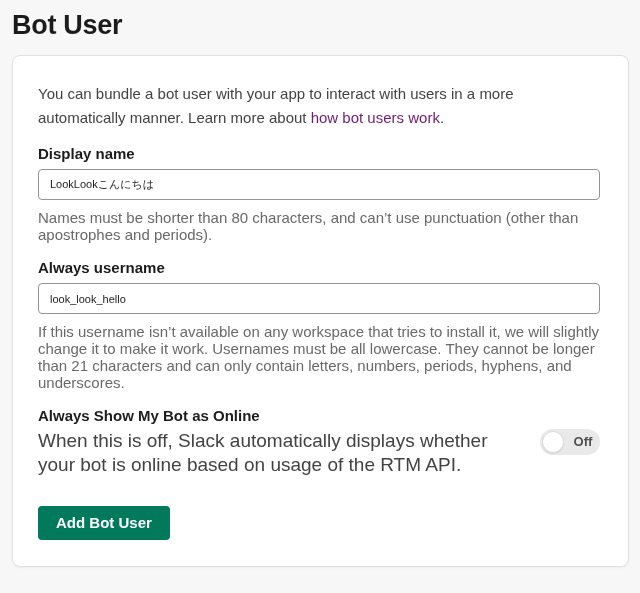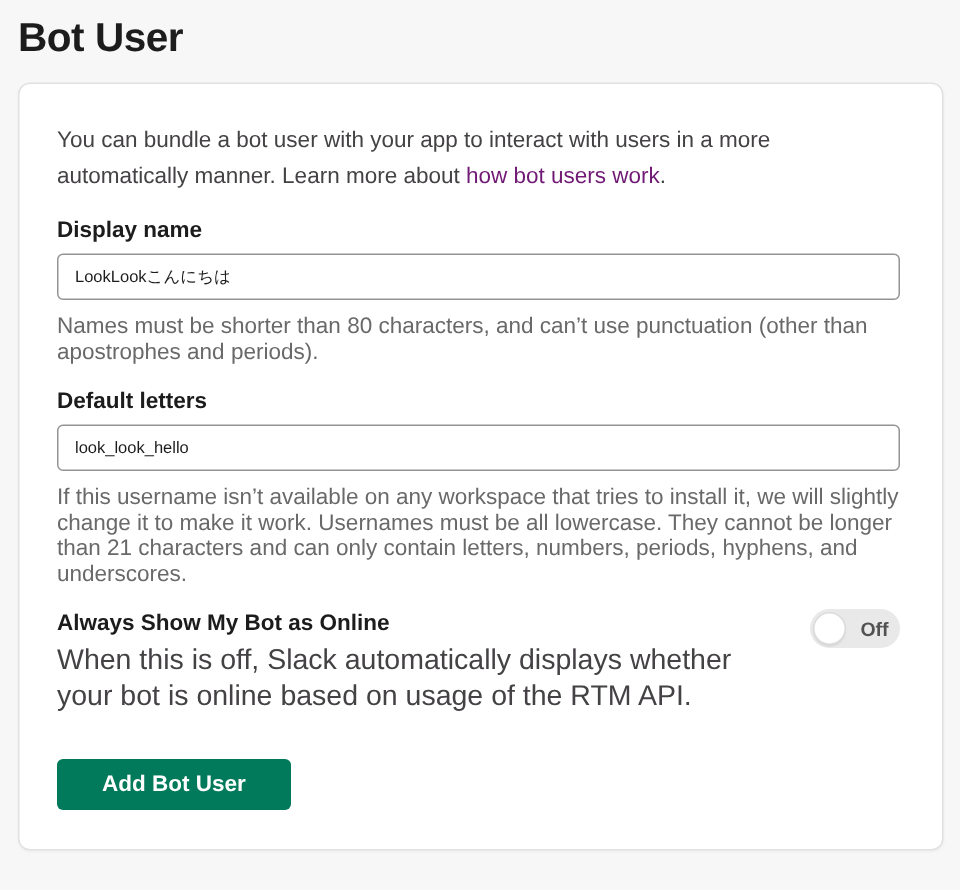--- a/index.html
+++ b/index.html
@@ -62,21 +62,21 @@
     font-size: 15px;
     line-height: 17px;
     color: #696969;
     margin-top: 9px;
   }
   .mb1 { margin-bottom: 16px; }
   .mb2 { margin-bottom: 14px; }
   .toggle-row {
     display: flex;
     justify-content: space-between;
-    align-items: flex-start;
+    align-items: center;
   }
   .toggle-texts { max-width: 478px; }
   .toggle-label {
     font-size: 15px;
     font-weight: bold;
     color: #1d1c1d;
     line-height: 21px;
   }
   .toggle-desc {
     font-size: 19px;
@@ -116,42 +116,42 @@
   .primary-button {
     display: inline-block;
     margin-top: 29px;
     background: #007a5a;
     color: #ffffff;
     font-size: 15px;
     font-weight: bold;
     font-family: "Liberation Sans", "DejaVu Sans", sans-serif;
     border: none;
     border-radius: 4px;
-    padding: 9px 30px;
+    padding: 9px 18px;
     line-height: 16px;
     cursor: pointer;
   }
 </style>
 </head>
 <body>
 
 <h1 class="page-title">Bot User</h1>
 
 <div class="card">
 
   <p class="intro"><span>You can bundle a bot user with your app to interact with users in a more automatically manner. Learn more about </span><a class="link" href="#">how bot users work</a><span>.</span></p>
 
   <div class="form-group">
     <label class="field-label">Display name</label>
     <input class="text-input" type="text" value="LookLookこんにちは" style="">
     <p class="help-text mb1">Names must be shorter than 80 characters, and can’t use punctuation (other than apostrophes and periods).</p>
   </div>
 
   <div class="form-group">
-    <label class="field-label">Default letters</label>
+    <label class="field-label">Always username</label>
     <input class="text-input" type="text" value="look_look_hello" style="">
     <p class="help-text mb2">If this username isn’t available on any workspace that tries to install it, we will slightly change it to make it work. Usernames must be all lowercase. They cannot be longer than 21 characters and can only contain letters, numbers, periods, hyphens, and underscores.</p>
   </div>
 
   <div class="toggle-row">
     <div class="toggle-texts">
       <div class="toggle-label">Always Show My Bot as Online</div>
       <p class="toggle-desc">When this is off, Slack automatically displays whether your bot is online based on usage of the RTM API.</p>
     </div>
     <div class="toggle-pill">

